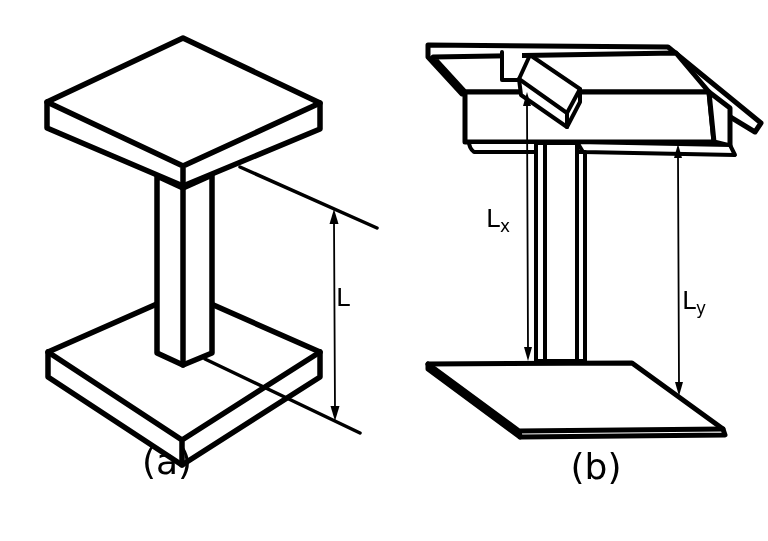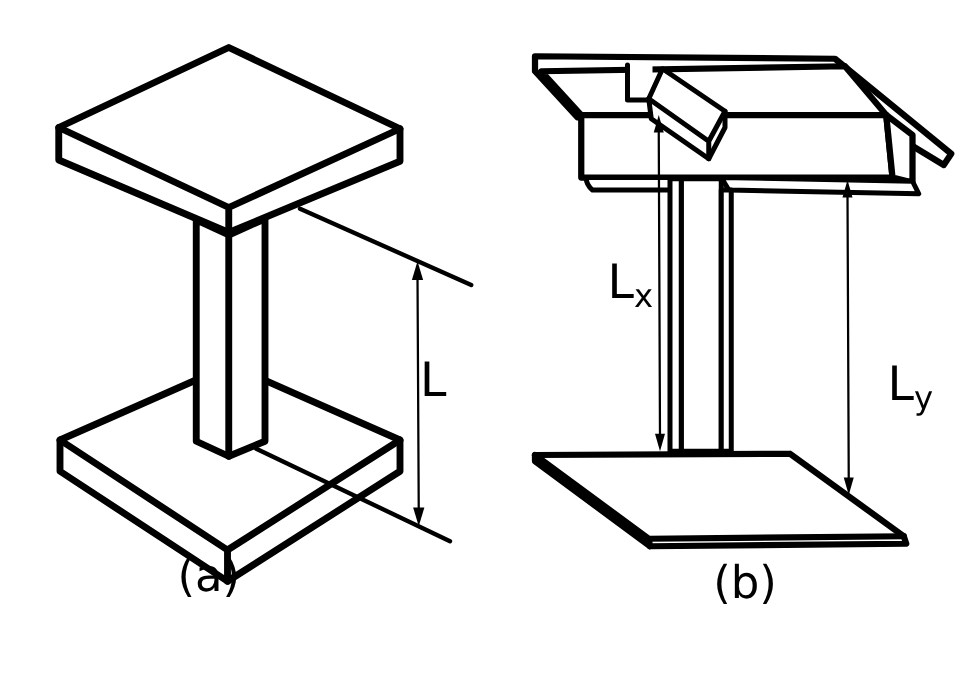--- a/index.html
+++ b/index.html
@@ -16,21 +16,21 @@
   .edges    { fill:none; stroke:var(--ink); stroke-width:5.5; stroke-linejoin:round; stroke-linecap:round; }
   .edgesB   { fill:none; stroke:var(--ink); stroke-width:5;   stroke-linejoin:round; stroke-linecap:round; }
   .thin4    { fill:var(--paper); stroke:var(--ink); stroke-width:4;   stroke-linejoin:round; stroke-linecap:round; }
   .thin4n   { fill:none; stroke:var(--ink); stroke-width:4; stroke-linejoin:round; stroke-linecap:round; }
   .ext      { fill:none; stroke:var(--ink); stroke-width:3.5; stroke-linecap:round; }
   .dim      { fill:none; stroke:var(--ink); stroke-width:1.8; stroke-linecap:round; }
   .arrow    { fill:var(--ink); stroke:none; }
   .patch    { fill:var(--paper); stroke:none; }
   
   .lbl { position:absolute; color:var(--ink); line-height:1; white-space:nowrap; }
-  .dimlbl { font-size:38px; }
+  .dimlbl { font-size:25px; }
   .dimlbl sub { font-size:0.68em; vertical-align:-0.28em; }
   .cap { font-size:36px; width:64px; text-align:center; }
 </style>
 </head>
 <body>
 
 <div class="stage">
 
   <svg width="768" height="541" viewBox="0 0 768 541">
 
@@ -89,19 +89,19 @@
         <path class="arrow" d="M678,144 l-4,14 l8,0 Z"></path>
         <path class="arrow" d="M679,396 l-4,-14 l8,0 Z"></path>
       </g>
     </g>
   </svg>
 
   <div class="lbl dimlbl" style="left:336px; top:285px;"><span>L</span><sub></sub></div>
 
   <div class="lbl dimlbl" style="left:486px; top:206px;"><span>L</span><sub>x</sub></div>
 
-  <div class="lbl dimlbl" style="left:710px; top:288px;"><span>L</span><sub>y</sub></div>
+  <div class="lbl dimlbl" style="left:682px; top:288px;"><span>L</span><sub>y</sub></div>
 
   <div class="lbl cap" style="left:135px; top:444px;">(a)</div>
 
   <div class="lbl cap" style="left:564px; top:449px;">(b)</div>
 
 </div>
 
 </body></html>

